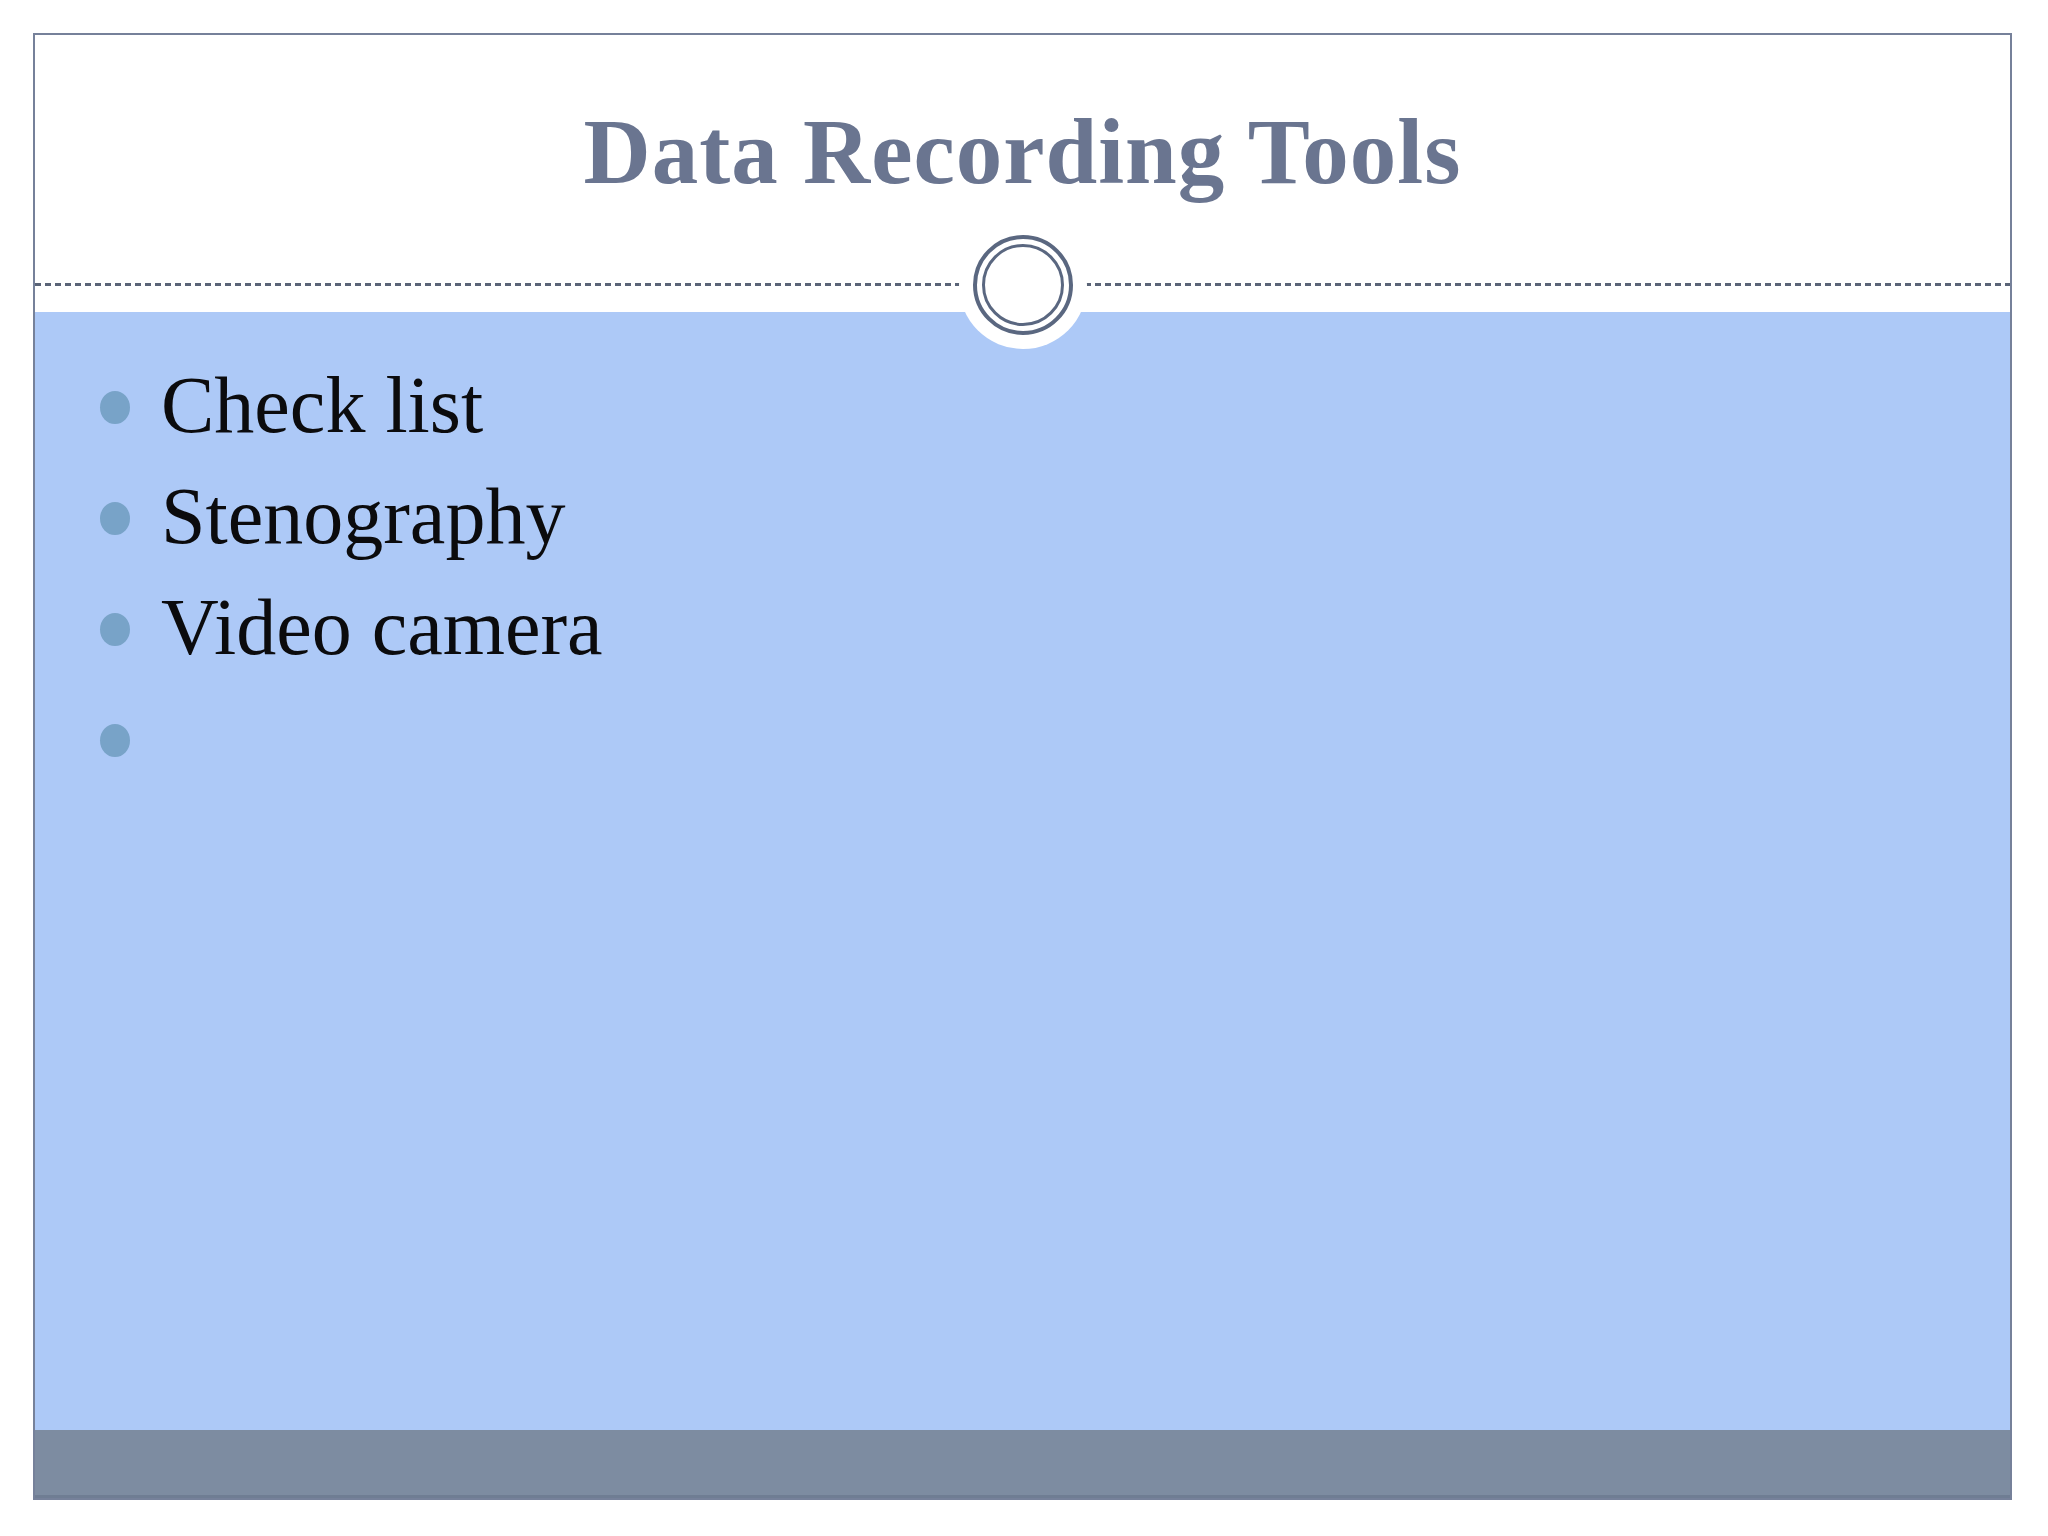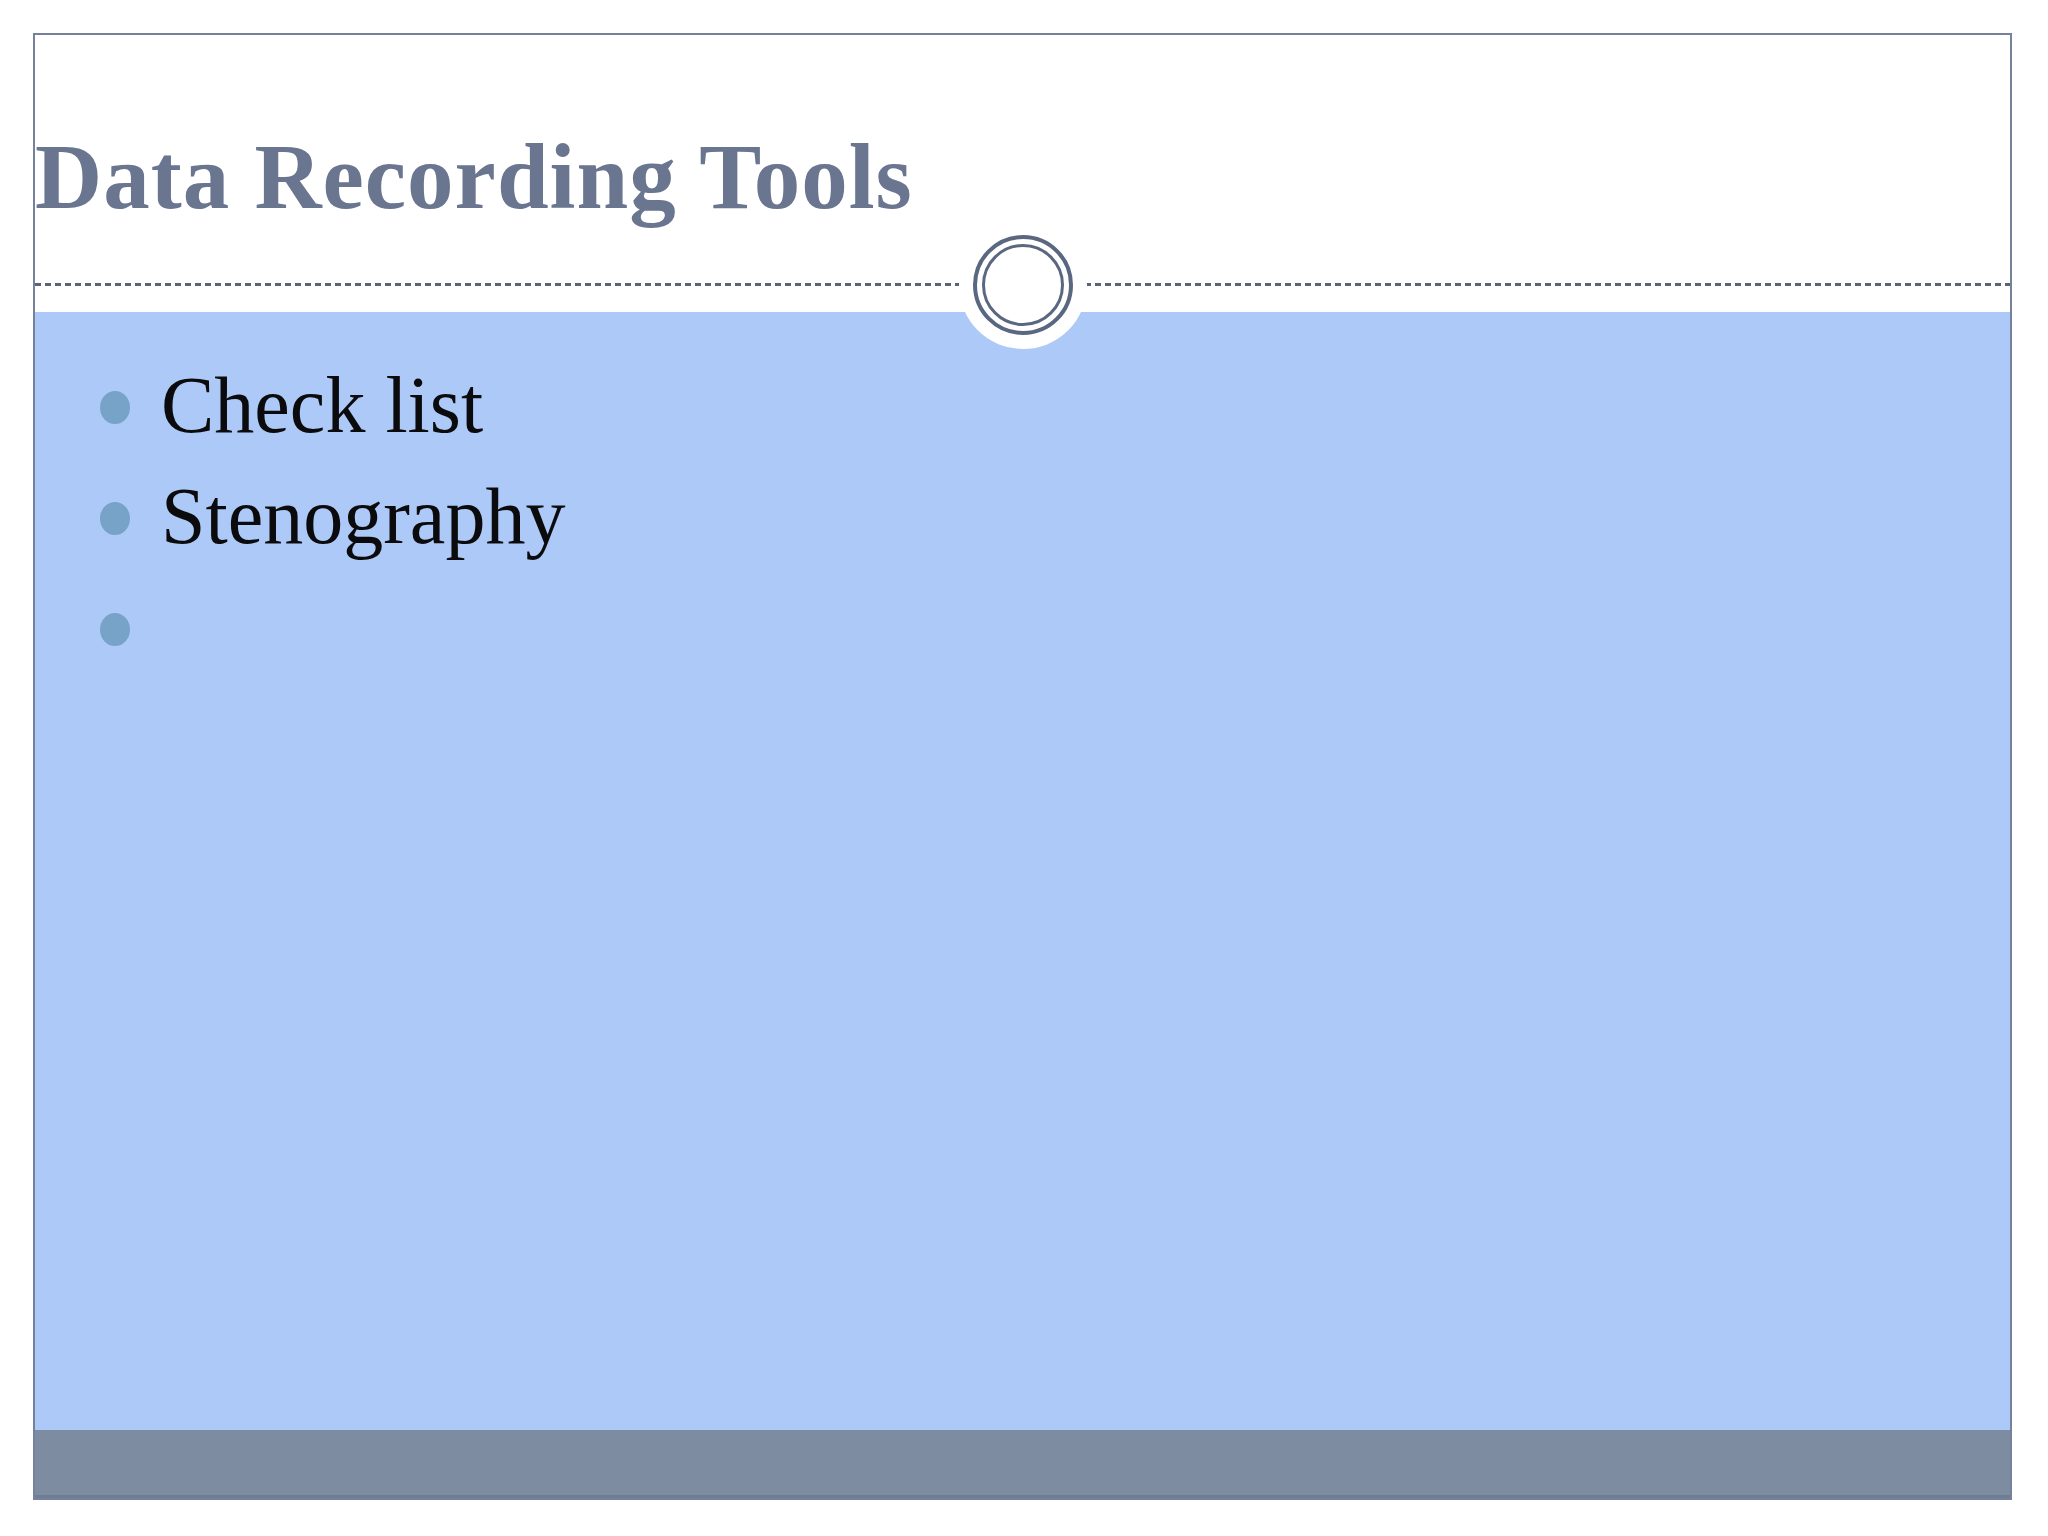--- a/index.html
+++ b/index.html
@@ -29,22 +29,22 @@
   .header {
     position: absolute;
     left: 0;
     top: 0;
     width: 100%;
     height: 277px;
     background: #ffffff;
   }
   .title {
     margin: 0;
-    padding-top: 95px;
-    text-align: left;
+    padding-top: 70px;
+    text-align: center;
     font-size: 93px;
     font-weight: bold;
     line-height: 1;
     letter-spacing: 1px;
     color: var(--title_text, #6a7590);
     white-space: nowrap;
   }
   
   .divider {
     position: absolute;
@@ -155,20 +155,24 @@
         <li>
           <span class="dot"></span>
           <span class="btext">Check list</span>
         </li>
         <li>
           <span class="dot"></span>
           <span class="btext">Stenography</span>
         </li>
         <li>
           <span class="dot"></span>
+          <span class="btext">Video camera</span>
+        </li>
+        <li>
+          <span class="dot"></span>
         </li>
       </ul>
     </div>
 
     <div class="footer"></div>
 
     <div class="ornament">
       <div class="ring-outer">
         <div class="ring-inner"></div>
       </div>

